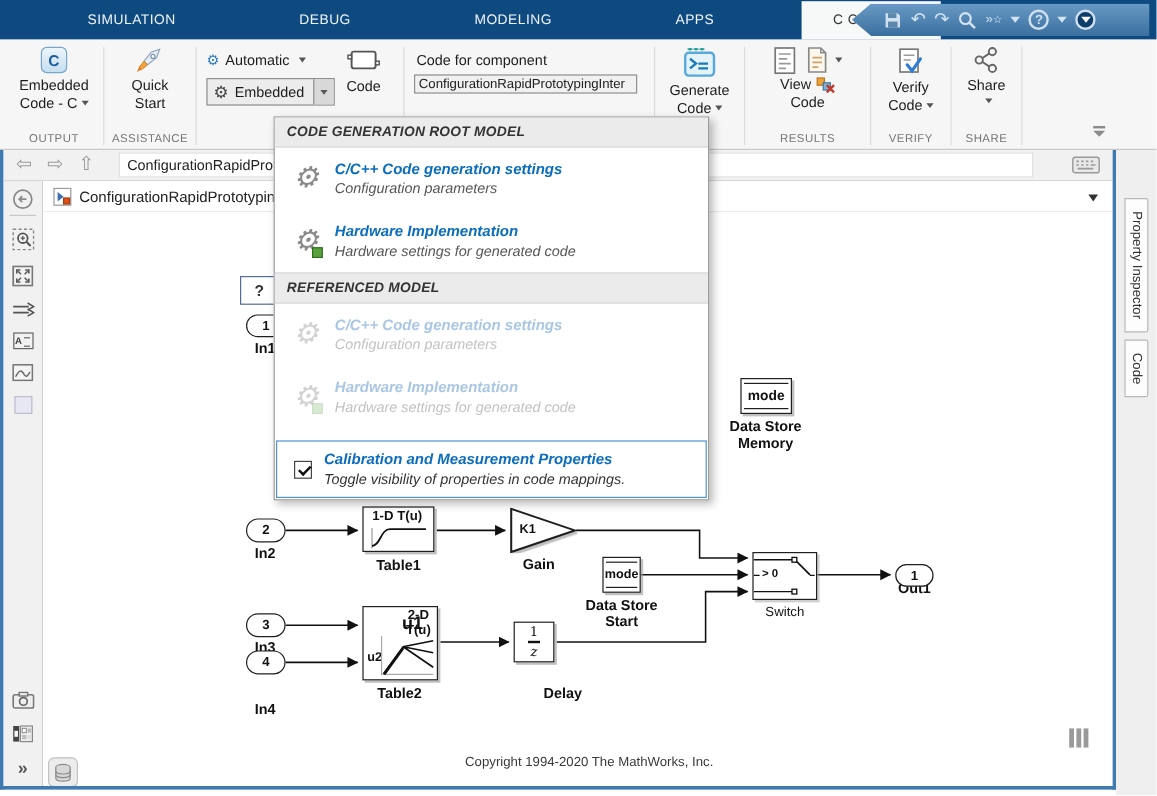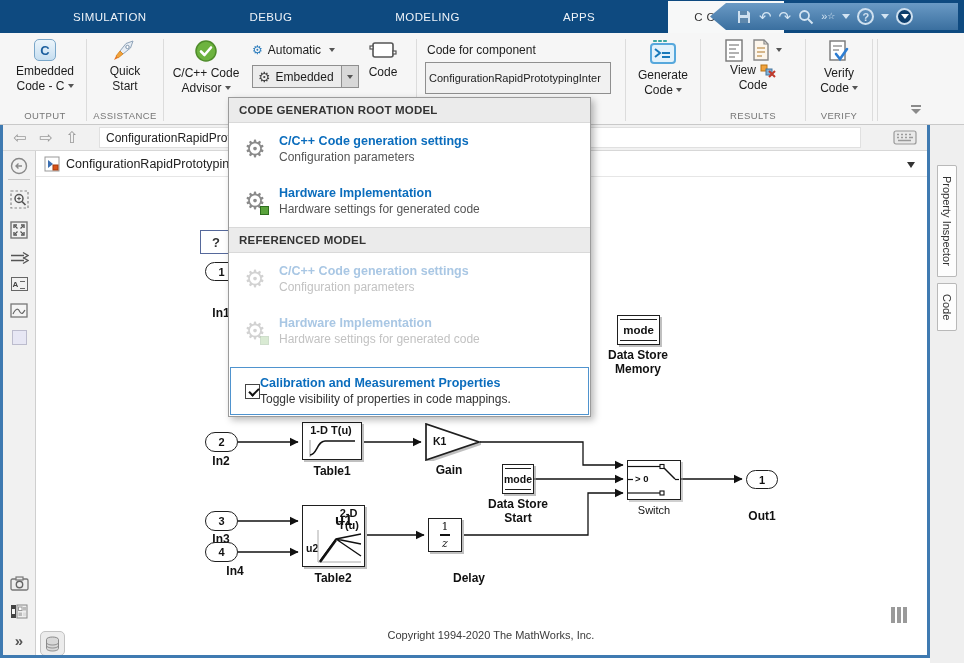--- a/index.html
+++ b/index.html
@@ -30,21 +30,21 @@
   .cicon { width:22px;height:22px;border:1px solid #7aa7c9;border-radius:5px;background:linear-gradient(#ecf5fb,#c6def0); display:flex;align-items:center;justify-content:center; font-weight:bold; font-size:13px; color:#1c5f9e; margin-bottom:3px; }
   .bigbtn { display:flex; flex-direction:column; align-items:center; cursor:default; }
   .two-col { align-items:flex-start; padding-left:6px; padding-right:4px; }
   .rowline { display:flex; align-items:center; gap:5px; height:22px; font-size:12px; color:#1c1c1c; white-space:nowrap; }
   .settings-btn { display:flex; align-items:stretch; border:1px solid #8f8f8f; background:#ececec; height:23px; }
   .settings-main { display:flex; align-items:center; gap:5px; padding:0 7px 0 5px; font-size:12px; color:#1c1c1c; }
   .settings-arrow { width:17px; background:#d8d8d8; border-left:1px solid #8f8f8f; display:flex; align-items:center; justify-content:center; }
   .gear-sm { font-size:14px; color:#444; line-height:1; }
   .gear-xs { font-size:12px; color:#2d7dbd; line-height:1; }
   .comp-label { font-size:12px; color:#1c1c1c; align-self:flex-start; margin:4px 0 5px 2px; }
-  .comp-input { width:186px; height:32px; border:1px solid #8f8f8f; background:#f1f1f1; font-family:"Liberation Sans",sans-serif; font-size:11px; color:#222; padding:0 3px; }
+  .comp-input { width:186px; height:16px; border:1px solid #8f8f8f; background:#f1f1f1; font-family:"Liberation Sans",sans-serif; font-size:11px; color:#222; padding:0 3px; }
   .collapse-ribbon { position:absolute; right:42px; bottom:10px; width:12px; height:9px; }
   .collapse-ribbon .bar{ position:absolute; top:0; left:1px; right:1px; height:2px; background:#8a8a8a;}
   .collapse-ribbon .tri{ position:absolute; top:4px; left:1px; width:0;height:0;border-left:5px solid transparent;border-right:5px solid transparent;border-bottom:5px solid #8a8a8a;}
 
   
   .editor { position:absolute; left:0; top:125px; width:930px; height:533px; border-left:3px solid #3f7ab1; border-right:3px solid #3f7ab1; border-bottom:3px solid #3f7ab1; background:#fff; display:flex; flex-direction:column; }
   .navbar { height:26px; background:#f1f1f1; border-bottom:1px solid #d7d7d7; display:flex; align-items:center; padding:0 6px; gap:4px; position:relative; }
   .nav-ar { color:#9a9a9a; font-size:16px; line-height:1; width:22px; text-align:center; }
   .addr { position:absolute; left:96px; right:66px; top:2px; bottom:2px; background:#fff; border:1px solid #e0e0e0; display:flex; align-items:center; padding-left:6px; font-size:12px; color:#222; overflow:hidden; white-space:nowrap; }
   .kbd-ic { position:absolute; right:10px; top:5px; }
@@ -75,32 +75,32 @@
   .grip { position:absolute; display:flex; gap:2px; }
   .grip i { display:block; width:4px; height:16px; background:#9a9a9a; }
   .badge-btn { position:absolute; width:25px; height:25px; border:1px solid #c2c2c2; border-radius:5px; background:#ececec; display:flex; align-items:center; justify-content:center; }
   .copyright { position:absolute; font-size:11px; color:#3a3a3a; transform:translateX(-50%); white-space:nowrap; }
 
   
   .rdock { position:absolute; left:930px; top:125px; width:34px; height:538px; background:#efefef; display:flex; flex-direction:column; align-items:center; padding-top:40px; gap:6px; }
   .rtab { writing-mode:vertical-rl; background:#fdfdfd; border:1px solid #b9b9b9; font-size:11px; color:#333; padding:10px 3px; border-radius:0 2px 2px 0; }
 
   
-  .menu { position:absolute; left:228px; top:97px; width:363px; background:#fff; border:1px solid #9b9b9b; box-shadow:3px 3px 7px rgba(0,0,0,.28); z-index:50; }
+  .menu { position:absolute; left:228px; top:97px; width:363px; background:#fff; border:1px solid #9b9b9b; box-shadow:3px 3px 7px rgba(0,0,0,.28); z-index:50;font-style:italic; }
   .mhead { background:#ebebeb; border-bottom:1px solid #d9d9d9; font-size:11.5px; font-weight:bold; color:#333; padding:6px 10px; letter-spacing:.2px; }
   .mitem { display:flex; align-items:center; gap:6px; padding:7px 8px; min-height:52px; }
   .mi-ic { width:36px; text-align:center; font-size:24px; color:#8a8a8a; line-height:1; position:relative; flex:0 0 36px; }
   .mi-ic .chip { position:absolute; right:4px; bottom:-2px; width:9px; height:9px; background:#5aa33c; border:1.5px solid #2f6e1e; }
   .mi-title { font-size:12.5px; font-weight:bold; color:#0b6dbd; margin-bottom:2px; }
   .mi-sub { font-size:12px; color:#555; }
   .mitem.dis .mi-ic { opacity:.38; }
   .mitem.dis .mi-title { color:#a9c7e4; }
   .mitem.dis .mi-sub { color:#c2c2c2; }
   .mgap { height:8px; }
-  .calbox { border:1.5px solid #4f93ce; margin:2px 1px 1px 1px; display:flex; align-items:center; padding:8px 8px 8px 14px; }
+  .calbox { border:1.5px solid #4f93ce; margin:2px 1px 1px 1px; display:flex; align-items:center; gap:10px; padding:8px 8px 8px 14px; }
   .chk { width:15px; height:15px; border:1.5px solid #444; background:#fff; position:relative; flex:0 0 15px; }
   .chk::after { content:""; position:absolute; left:2.5px; top:3px; width:8px; height:4px; border-left:2px solid #111; border-bottom:2px solid #111; transform:rotate(-45deg); }
 
   svg { display:block; }
 </style>
 </head>
 <body>
 
 <div id="app">
 
@@ -166,32 +166,20 @@
               <path d="M3 17 L1 21 L5 19 Z" fill="#e8731f"></path>
             </svg>
         </span>
         <span class="rtxt">Quick</span>
         <span class="rtxt">Start</span>
       </div>
       <div class="rsec">ASSISTANCE</div>
     </div>
     <div class="vsep"></div>
 
-    <div class="rgroup" style="width:80px;">
-      <div class="bigbtn">
-        <span style="margin-bottom:3px;">
-          <svg width="24" height="24" viewBox="0 0 24 24">
-              <circle cx="12" cy="12" r="10" fill="#6db33f" stroke="#4e8c2a" stroke-width="1.5"></circle>
-              <path d="M7 12.5 L10.5 16 L17 8.5" fill="none" stroke="#fff" stroke-width="2.6" stroke-linecap="round" stroke-linejoin="round"></path>
-            </svg>
-        </span>
-        <span class="rtxt">C/C++ Code</span>
-        <span class="rtxt"><span>Advisor</span><span class="cdn"></span></span>
-      </div>
-    </div>
 
     <div class="rgroup two-col" style="width:106px;">
       <div class="rowline">
         <span class="gear-xs">⚙</span>
         <span>Automatic</span>
         <span class="cdn"></span>
       </div>
       <div style="height:4px;"></div>
       <div class="settings-btn">
         <span class="settings-main">
@@ -281,20 +269,35 @@
               <path d="M9 15 l4 5 7-10" fill="none" stroke="#2d7dd2" stroke-width="2.6" stroke-linecap="round"></path>
             </svg>
         </span>
         <span class="rtxt">Verify</span>
         <span class="rtxt"><span>Code</span><span class="cdn"></span></span>
       </div>
       <div class="rsec">VERIFY</div>
     </div>
     <div class="vsep"></div>
 
+    <div class="rgroup" style="width:54px;">
+      <div class="bigbtn">
+        <span style="margin-bottom:3px;">
+          <svg width="24" height="22" viewBox="0 0 24 22">
+              <circle cx="6" cy="11" r="3" fill="none" stroke="#666" stroke-width="1.6"></circle>
+              <circle cx="17" cy="4" r="3" fill="none" stroke="#666" stroke-width="1.6"></circle>
+              <circle cx="17" cy="18" r="3" fill="none" stroke="#666" stroke-width="1.6"></circle>
+              <path d="M8.5 9.5 L14.5 5.5 M8.5 12.5 L14.5 16.5" stroke="#666" stroke-width="1.6"></path>
+            </svg>
+        </span>
+        <span class="rtxt">Share</span>
+        <span class="cdn" style="margin-top:3px;"></span>
+      </div>
+      <div class="rsec">SHARE</div>
+    </div>
     <div class="vsep"></div>
 
     <div class="collapse-ribbon">
         <span class="bar"></span>
         <span class="tri" style="transform:rotate(180deg);"></span>
       </div>
   </div>
 
   <div class="editor">
 
@@ -403,30 +406,30 @@
               <path d="M645,302 H706" marker-end="url(#ah)"></path>
               <path d="M202,344 H262" marker-end="url(#ah)"></path>
               <path d="M202,375 H262" marker-end="url(#ah)"></path>
               <path d="M331,358 H388" marker-end="url(#ah)"></path>
             </g>
           </svg>
 
           <div class="qblk" style="left:164px;top:53px;width:32px;height:24px;z-index:2;">?</div>
 
           <div class="port" style="left:169px;top:85px;width:33px;height:19px;z-index:2;">1</div>
-          <div class="blab" style="left:185px;top:106px;margin-top:23px;">In1</div>
+          <div class="blab" style="left:185px;top:106px;">In1</div>
 
           <div class="port" style="left:169px;top:255px;width:33px;height:20px;z-index:2;">2</div>
           <div class="blab" style="left:185px;top:277px;">In2</div>
 
           <div class="port" style="left:169px;top:334px;width:33px;height:20px;z-index:2;">3</div>
           <div class="blab" style="left:185px;top:355px;">In3</div>
 
           <div class="port" style="left:169px;top:365px;width:33px;height:20px;z-index:2;">4</div>
-          <div class="blab" style="left:185px;top:387px;margin-left:14px;">In4</div>
+          <div class="blab" style="left:185px;top:407px;">In4</div>
 
           <div class="blk" style="left:266px;top:245px;width:60px;height:38px;z-index:2;">
             <div style="position:absolute;left:0;right:2px;top:1px;text-align:center;font-weight:bold;font-size:11px;color:#111;">1-D T(u)</div>
             <svg width="57" height="22" viewBox="0 0 57 22" style="position:absolute;left:0;bottom:1px;">
               <path d="M7 21 V4" stroke="#999" stroke-width="1"></path>
               <path d="M7 19 c7 0 7 -14 15 -14 h30" fill="none" stroke="#111" stroke-width="1.5"></path>
             </svg>
           </div>
           <div class="blab" style="left:296px;top:287px;">Table1</div>
 
@@ -477,21 +480,21 @@
               <path d="M47 18.5 H51" stroke="#111" stroke-width="1.2"></path>
               <path d="M0 18.5 H5" stroke="#111" stroke-width="1.2"></path>
               <path d="M0 32 H32" stroke="#111" stroke-width="1.2"></path>
               <rect x="32" y="30" width="4" height="4" fill="#fff" stroke="#111" stroke-width="1.1"></rect>
             </svg>
             <span style="position:absolute;left:7px;top:12px;font-size:9.5px;font-weight:bold;color:#111;">&gt; 0</span>
           </div>
           <div class="blab" style="left:618px;top:327px;font-weight:normal;font-size:11px;text-align:center;">Switch</div>
 
           <div class="port" style="left:710px;top:293px;width:32px;height:19px;z-index:2;">1</div>
-          <div class="blab" style="left:726px;top:332px;">Out1</div>
+          <div class="blab" style="left:726px;top:306px;">Out1</div>
 
           <div class="copyright" style="left:455px;top:452px;">Copyright 1994-2020 The MathWorks, Inc.</div>
 
           <div class="badge-btn" style="left:4px;top:454px;">
             <svg width="15" height="16" viewBox="0 0 15 16">
                 <ellipse cx="7.5" cy="3.5" rx="6" ry="2.5" fill="#d8d8d8" stroke="#8a8a8a"></ellipse>
                 <path d="M1.5 3.5 v9 c0 1.4 2.7 2.5 6 2.5 s6 -1.1 6 -2.5 v-9" fill="#d8d8d8" stroke="#8a8a8a"></path>
                 <path d="M1.5 6.5 c0 1.4 2.7 2.5 6 2.5 s6 -1.1 6 -2.5 M1.5 9.5 c0 1.4 2.7 2.5 6 2.5 s6 -1.1 6 -2.5" fill="none" stroke="#8a8a8a"></path>
               </svg>
           </div>

